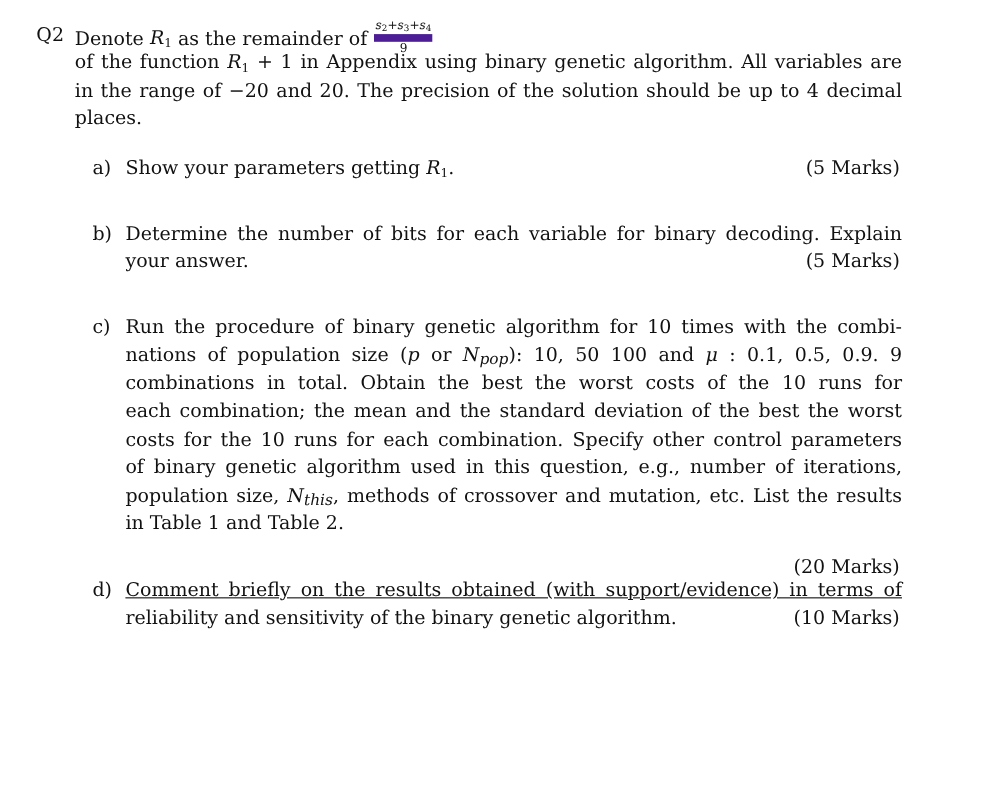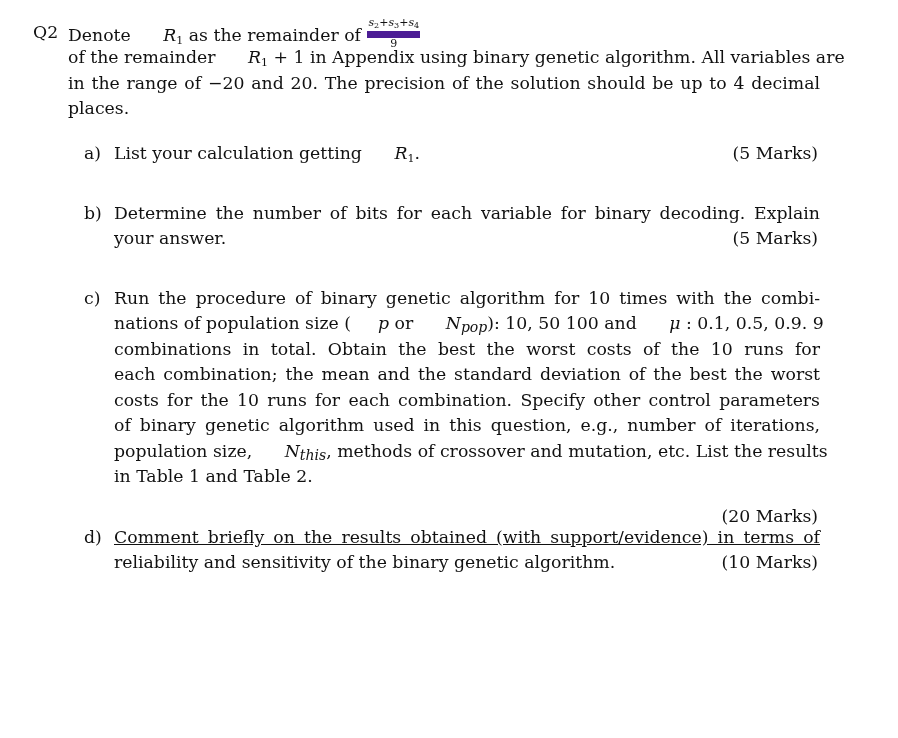--- a/index.html
+++ b/index.html
@@ -31,21 +31,21 @@
     .marks {
       position: absolute;
       right: 80px;
       white-space: nowrap;
       line-height: 25px;
     }
     .justify {
       text-align: justify;
       text-align-last: justify;
     }
-    i.var { font-style: italic; margin-left: 27px; }
+    i.var { font-style: italic; }
     sub.small { font-size: 11px; vertical-align: -3px; font-style: normal; }
     sub.it { font-size: 14px; vertical-align: -3px; font-style: italic; }
     .frac {
       display: inline-block;
       vertical-align: middle;
       text-align: center;
       font-size: 11px;
       line-height: 11px;
       margin: 0 1px;
       position: relative;
@@ -71,32 +71,32 @@
     <span>Denote</span>
     <i class="var"><span>R</span><sub class="small">1</sub></i>
     <span>as the remainder of</span>
     <span class="frac">
       <span class="num"><span>s</span><sub>2</sub><span style="font-style:normal">+</span><span>s</span><sub>3</sub><span style="font-style:normal">+</span><span>s</span><sub>4</sub></span>
       <span class="den">9</span>
     </span>
   </div>
 
   <div class="line main-line justify" style="top:45px; width:752px;">
-    <span>of the remainder</span>
+    <span>of the function</span>
     <i class="var"><span>R</span><sub class="small">1</sub></i>
     <span>+ 1 in Appendix using binary genetic algorithm.  All variables are</span>
   </div>
 
   <div class="line main-line justify" style="top:71px; width:752px;">in the range of −20 and 20.  The precision of the solution should be up to 4 decimal</div>
 
   <div class="line main-line" style="top:96px;">places.</div>
 
   <div class="line sub-label" style="top:141px;">a)</div>
   <div class="line sub-line" style="top:141px;">
-    <span>List your calculation getting</span>
+    <span>Show your parameters getting</span>
     <i class="var"><span>R</span><sub class="small">1</sub></i><span>.</span>
   </div>
   <div class="marks" style="top:141px;">(5 Marks)</div>
 
   <div class="line sub-label" style="top:201px;">b)</div>
   <div class="line sub-line justify" style="top:201px; width:706px;">Determine the number of bits for each variable for binary decoding.  Explain</div>
   <div class="line sub-line" style="top:226px;">your answer.</div>
   <div class="marks" style="top:226px;">(5 Marks)</div>
 
   <div class="line sub-label" style="top:286px;">c)</div>

